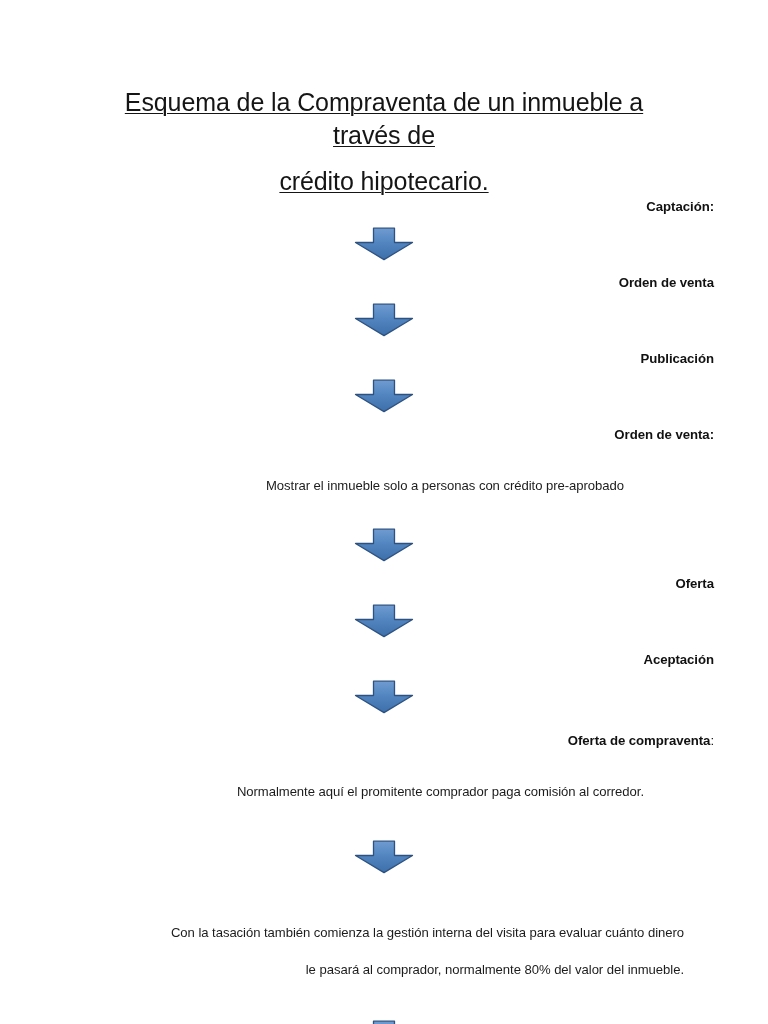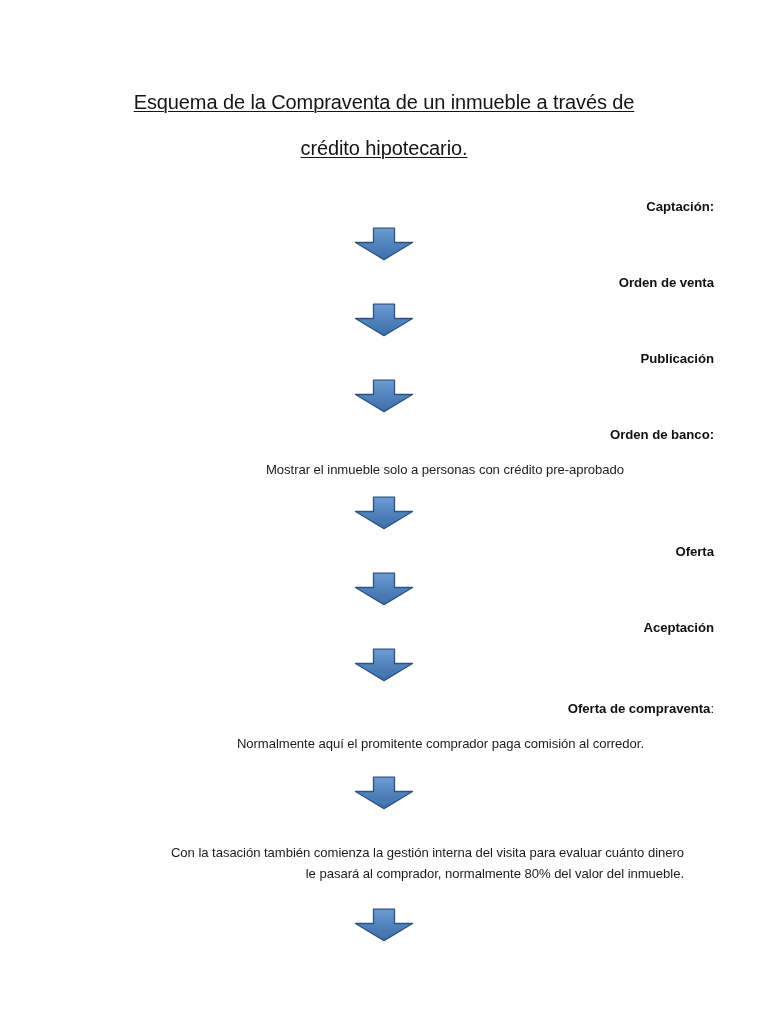--- a/index.html
+++ b/index.html
@@ -27,21 +27,21 @@
     background: #ffffff;
   }
 
   
   .doc-title {
     position: absolute;
     left: 96px;
     top: 86px;
     width: 576px;
     text-align: center;
-    font-size: 20px;
+    font-size: 25px;
     line-height: 33px;
     font-weight: 400;
     color: #151515;
     letter-spacing: -0.1px;
   }
   .doc-title .tline {
     display: inline-block;
     text-decoration: underline;
     text-underline-offset: 2px;
     text-decoration-thickness: 1.4px;
@@ -68,21 +68,21 @@
   .step-label .plain {
     font-weight: 400;
   }
 
   .step-note {
     font-size: 13.1px;
     font-weight: 400;
     line-height: 21px;
     color: #1c1c1c;
     letter-spacing: -0.05px;
-    margin: 0 auto;
+    margin: 16px auto;
   }
   .note-w1 { width: 480px; }
   .note-w2 { width: 520px; }
   .note-w3 { width: 600px; }
 
   
   .arrow-wrap {
     display: block;
     text-align: center;
     line-height: 0;
@@ -155,21 +155,21 @@
             <stop offset="0%" stop-color="#6f9bd1"></stop>
             <stop offset="45%" stop-color="#5386c0"></stop>
             <stop offset="100%" stop-color="#3d6fab"></stop>
           </linearGradient>
         </defs>
         <path d="M20.5,1.2 L41.5,1.2 L41.5,15.5 L59.5,15.5 L31,32.6 L2.5,15.5 L20.5,15.5 Z" fill="url(#ag3)" stroke="#2e5280" stroke-width="1.3" stroke-linejoin="round"></path>
       </svg>
     </div>
     <div class="sp-a"></div>
 
-    <div class="step-label">Orden de banco:</div>
+    <div class="step-label">Orden de venta:</div>
     <div class="sp-d"></div>
     <div class="step-note note-w1">Mostrar el inmueble solo a personas con crédito pre-aprobado</div>
     <div class="sp-d"></div>
     <div class="arrow-wrap">
       <svg viewBox="0 0 62 34" xmlns="http://www.w3.org/2000/svg">
         <defs>
           <linearGradient id="ag4" x1="0" y1="0" x2="0" y2="1">
             <stop offset="0%" stop-color="#6f9bd1"></stop>
             <stop offset="45%" stop-color="#5386c0"></stop>
             <stop offset="100%" stop-color="#3d6fab"></stop>

